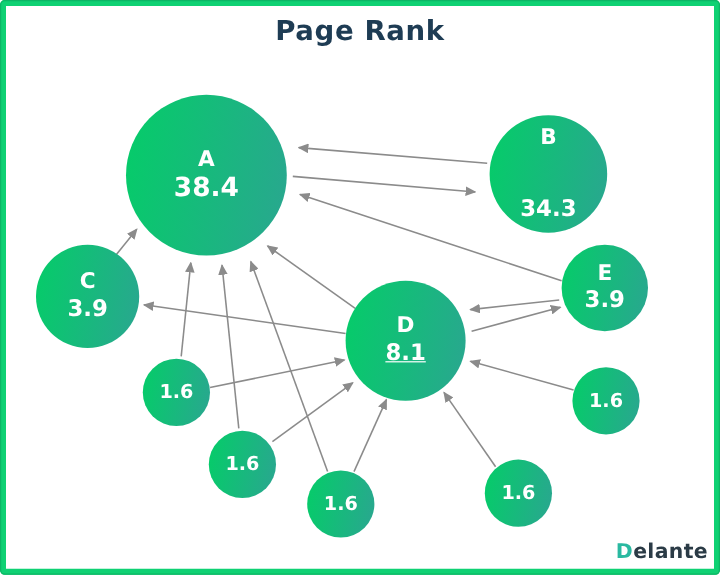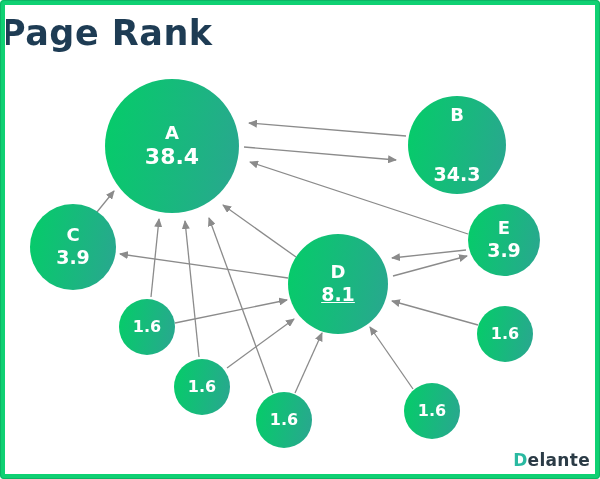--- a/index.html
+++ b/index.html
@@ -8,22 +8,22 @@
     background:#ffffff;font-family:"DejaVu Sans","Liberation Sans",sans-serif;
   }
   .frame{
     position:absolute;inset:0;border:5px solid #0fd173;border-radius:4px;
     box-shadow:inset 0 0 0 1px #ffffff;pointer-events:none;z-index:5;
   }
   .frame-edge{
     position:absolute;inset:0;border:1px solid #0cb565;border-radius:4px;z-index:6;pointer-events:none;
   }
   .title{
-    position:absolute;top:13px;left:0;width:100%;
-    font-size:35px;font-weight:bold;color:#1e3c54;letter-spacing:.5px;z-index:3;
+    position:absolute;top:13px;left:0;width:100%;text-align:center;
+    font-size:23px;font-weight:bold;color:#1e3c54;letter-spacing:.5px;z-index:3;
   }
   .diagram{position:absolute;inset:0;z-index:1;}
   .edges{position:absolute;left:0;top:0;z-index:1;}
   .node{
     position:absolute;border-radius:50%;display:flex;flex-direction:column;
     align-items:center;justify-content:center;color:#fff;font-weight:bold;
     text-align:center;line-height:1.22;z-index:2;
   }
   .node .nlabel{display:block;}
   .node .nvalue{display:block;}

